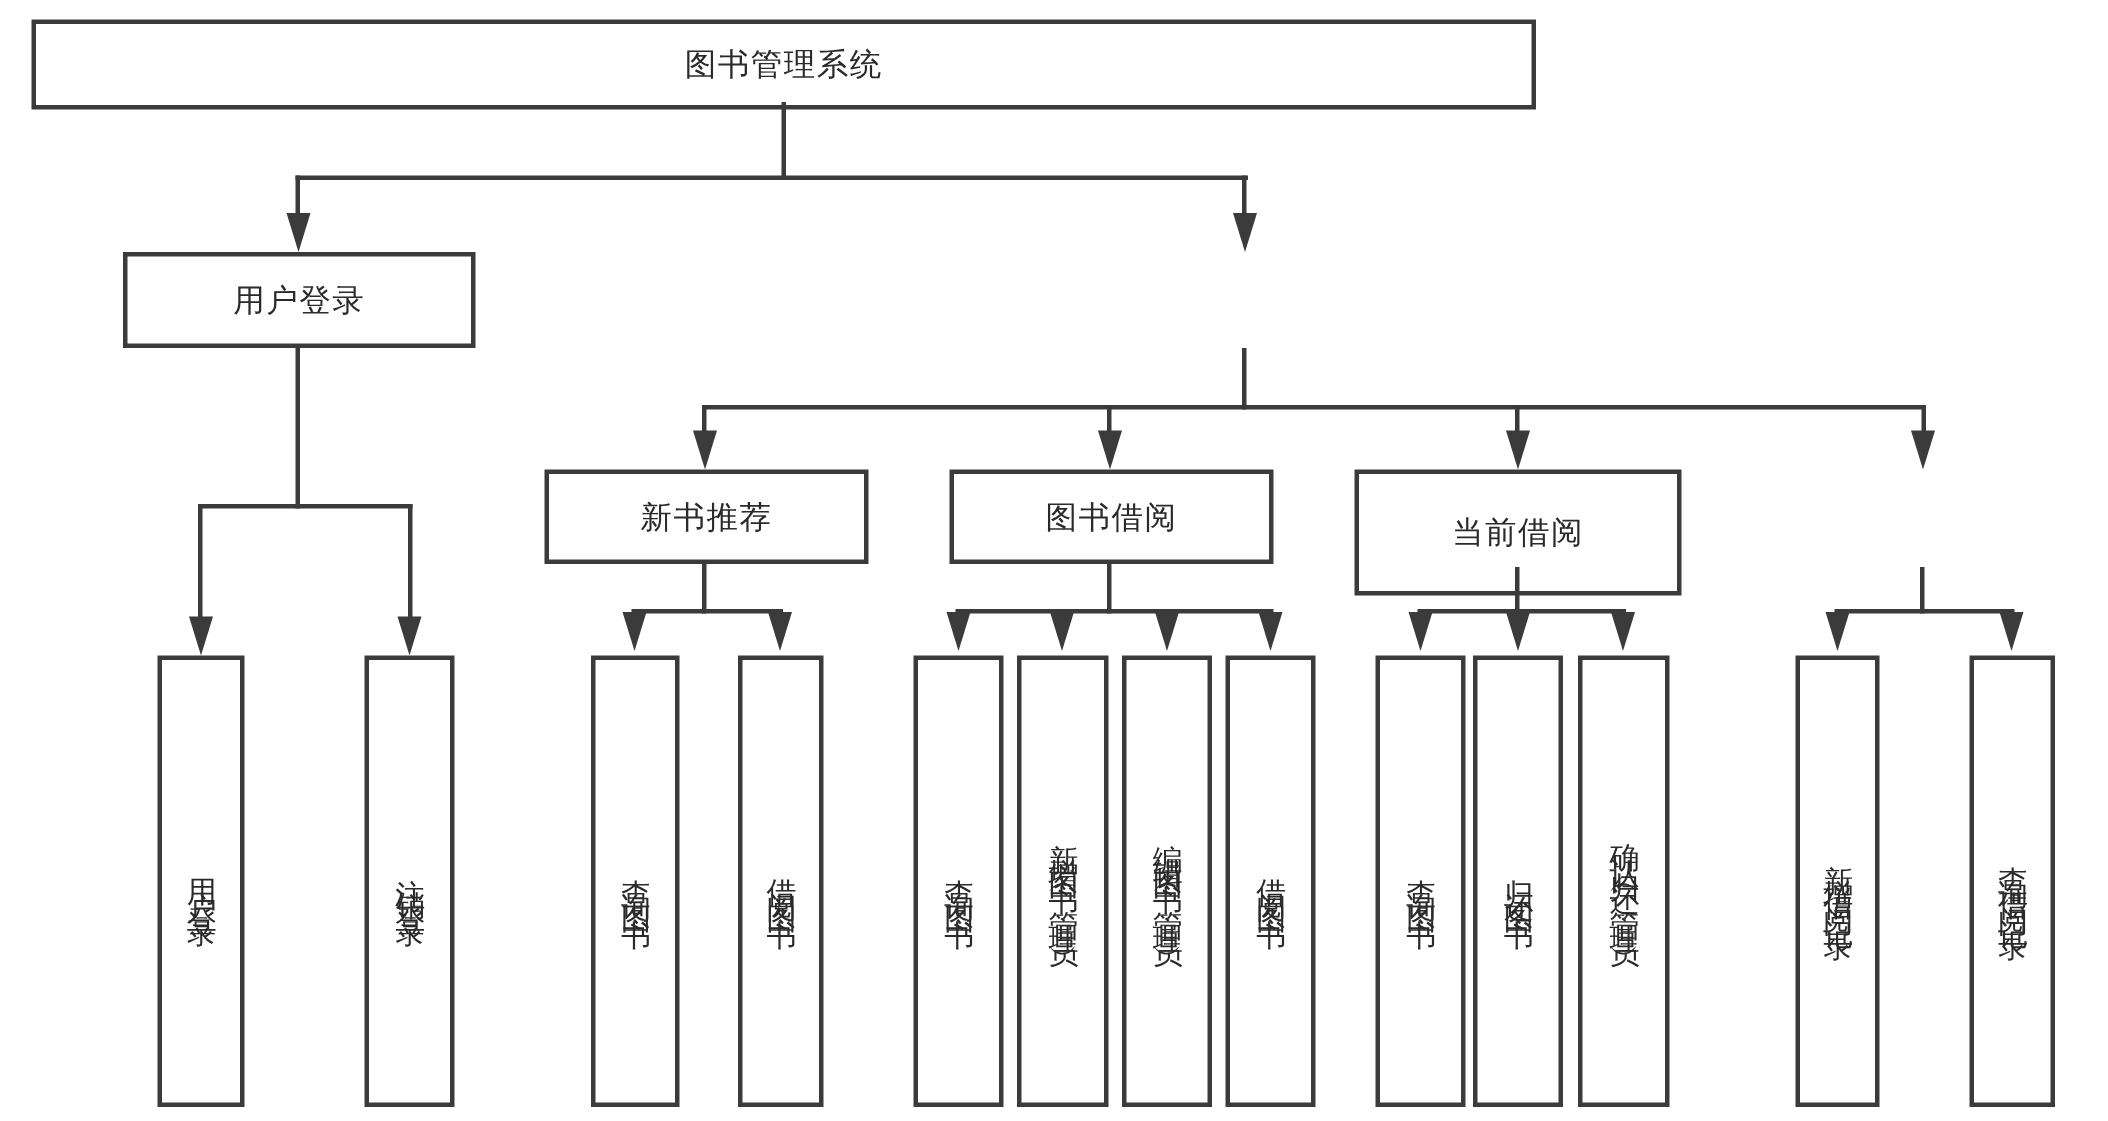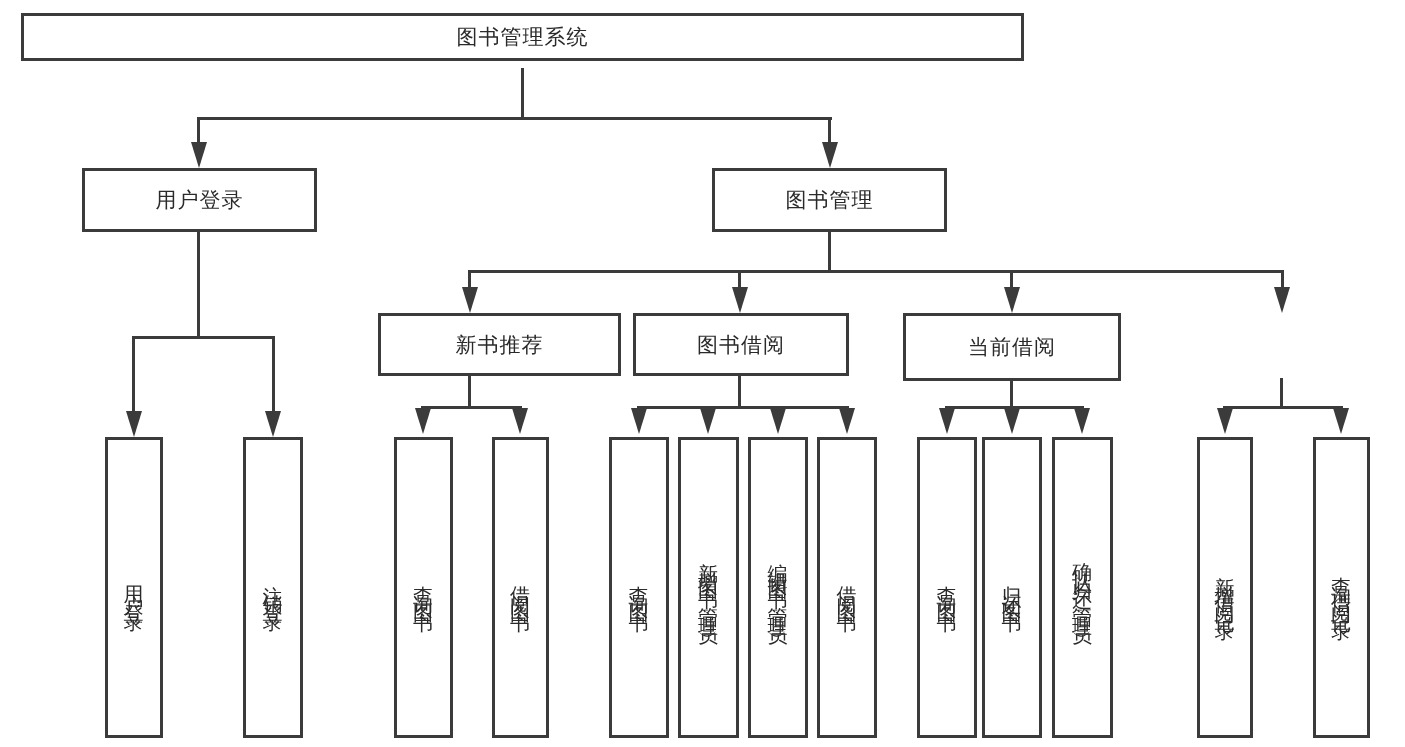--- a/index.html
+++ b/index.html
@@ -101,38 +101,35 @@
   <div class="arr" style="left:939px;top:408px"></div>
   <div class="arr" style="left:1004px;top:408px"></div>
   <div class="arr" style="left:1074px;top:408px"></div>
 
   <div class="ln" style="left:1280px;top:378px;width:3px;height:31px"></div>
   <div class="ln" style="left:1223px;top:406px;width:120px;height:3px"></div>
   <div class="arr" style="left:1217px;top:408px"></div>
   <div class="arr" style="left:1333px;top:408px"></div>
 
 
-  <div class="box" style="left:21px;top:13px;width:1003px;height:48px">
+  <div class="box" style="left:21px;top:13px;width:1003px;height:60px">
     <span class="hlabel">图书管理系统</span>
   </div>
 
   <div class="box" style="left:82px;top:168px;width:235px;height:64px">
     <span class="hlabel">用户登录</span>
   </div>
-  <div class="box" style="left:712px;top:168px;width:235px;height:64px">
-    <span class="hlabel">图书管理</span>
-  </div>
 
-  <div class="box" style="left:378px;top:313px;width:243px;height:63px">
+  <div class="box" style="left:363px;top:313px;width:216px;height:63px">
     <span class="hlabel">新书推荐</span>
   </div>
   <div class="box" style="left:633px;top:313px;width:216px;height:63px">
     <span class="hlabel">图书借阅</span>
   </div>
-  <div class="box" style="left:903px;top:313px;width:218px;height:68px">
+  <div class="box" style="left:903px;top:313px;width:218px;height:84px">
     <span class="hlabel">当前借阅</span>
   </div>
 
   <div class="box" style="left:105px;top:437px;width:58px;height:301px">
     <span class="vlabel">用户登录</span>
   </div>
   <div class="box" style="left:243px;top:437px;width:60px;height:301px">
     <span class="vlabel">注销登录</span>
   </div>
 

